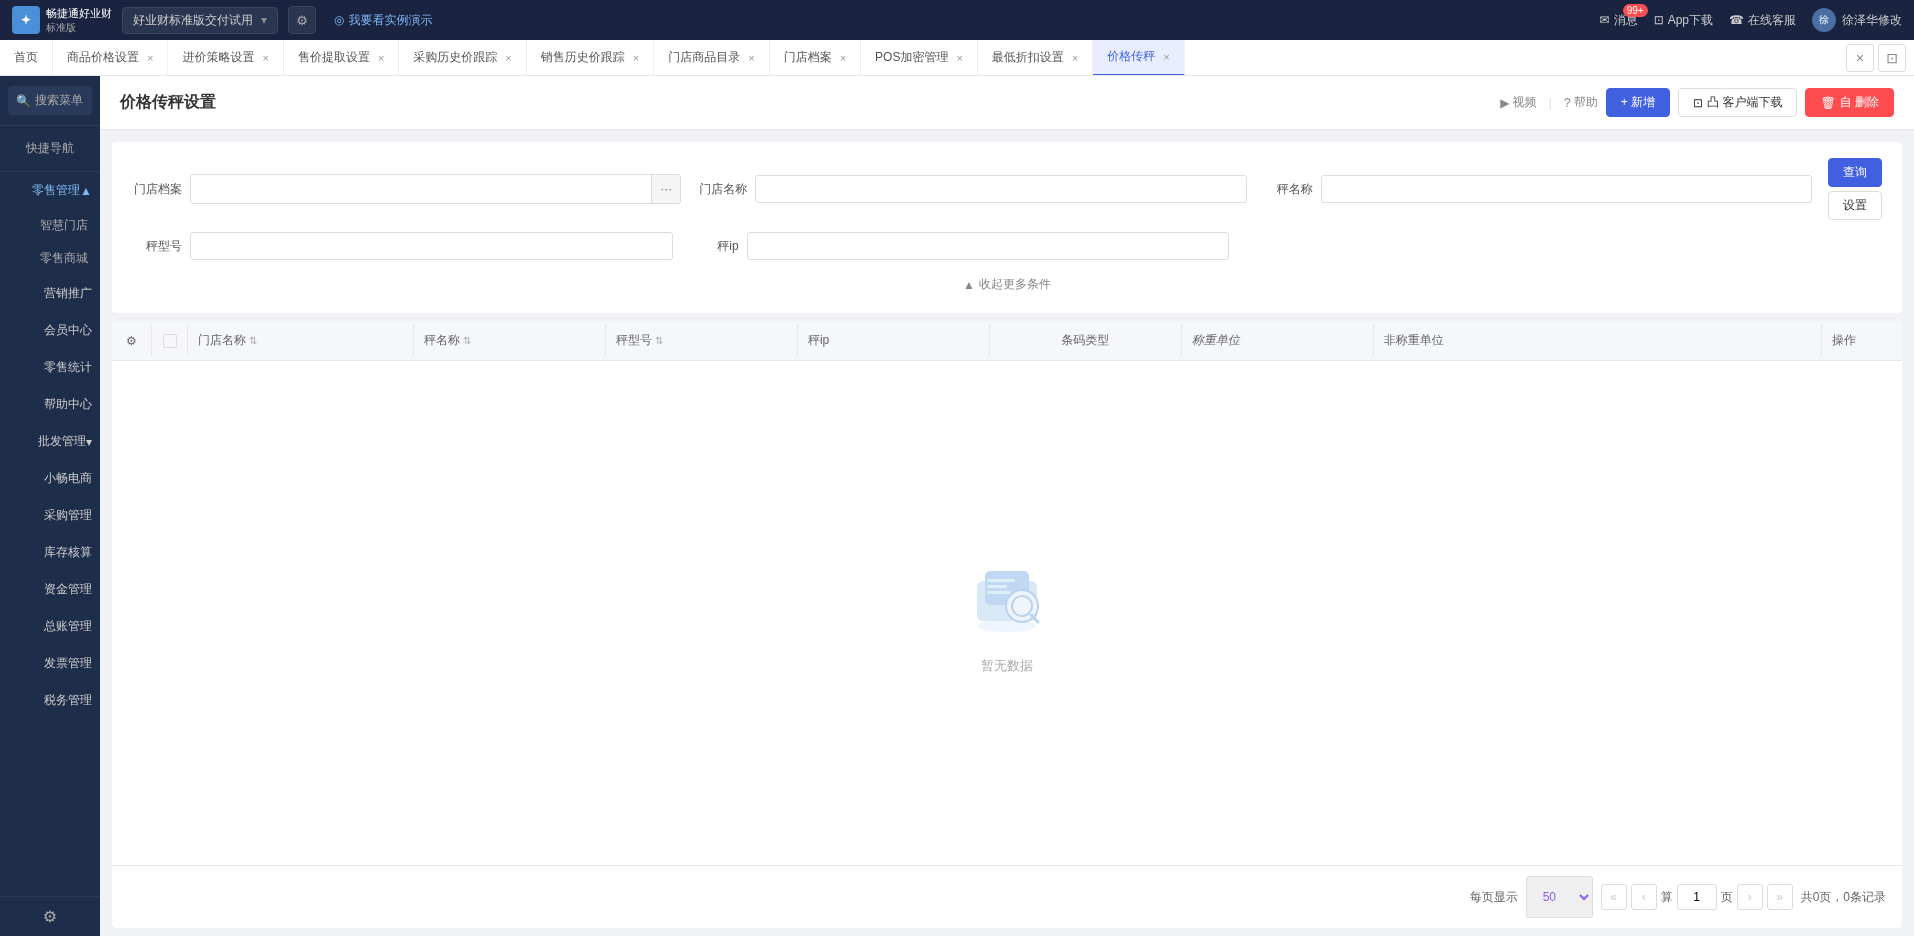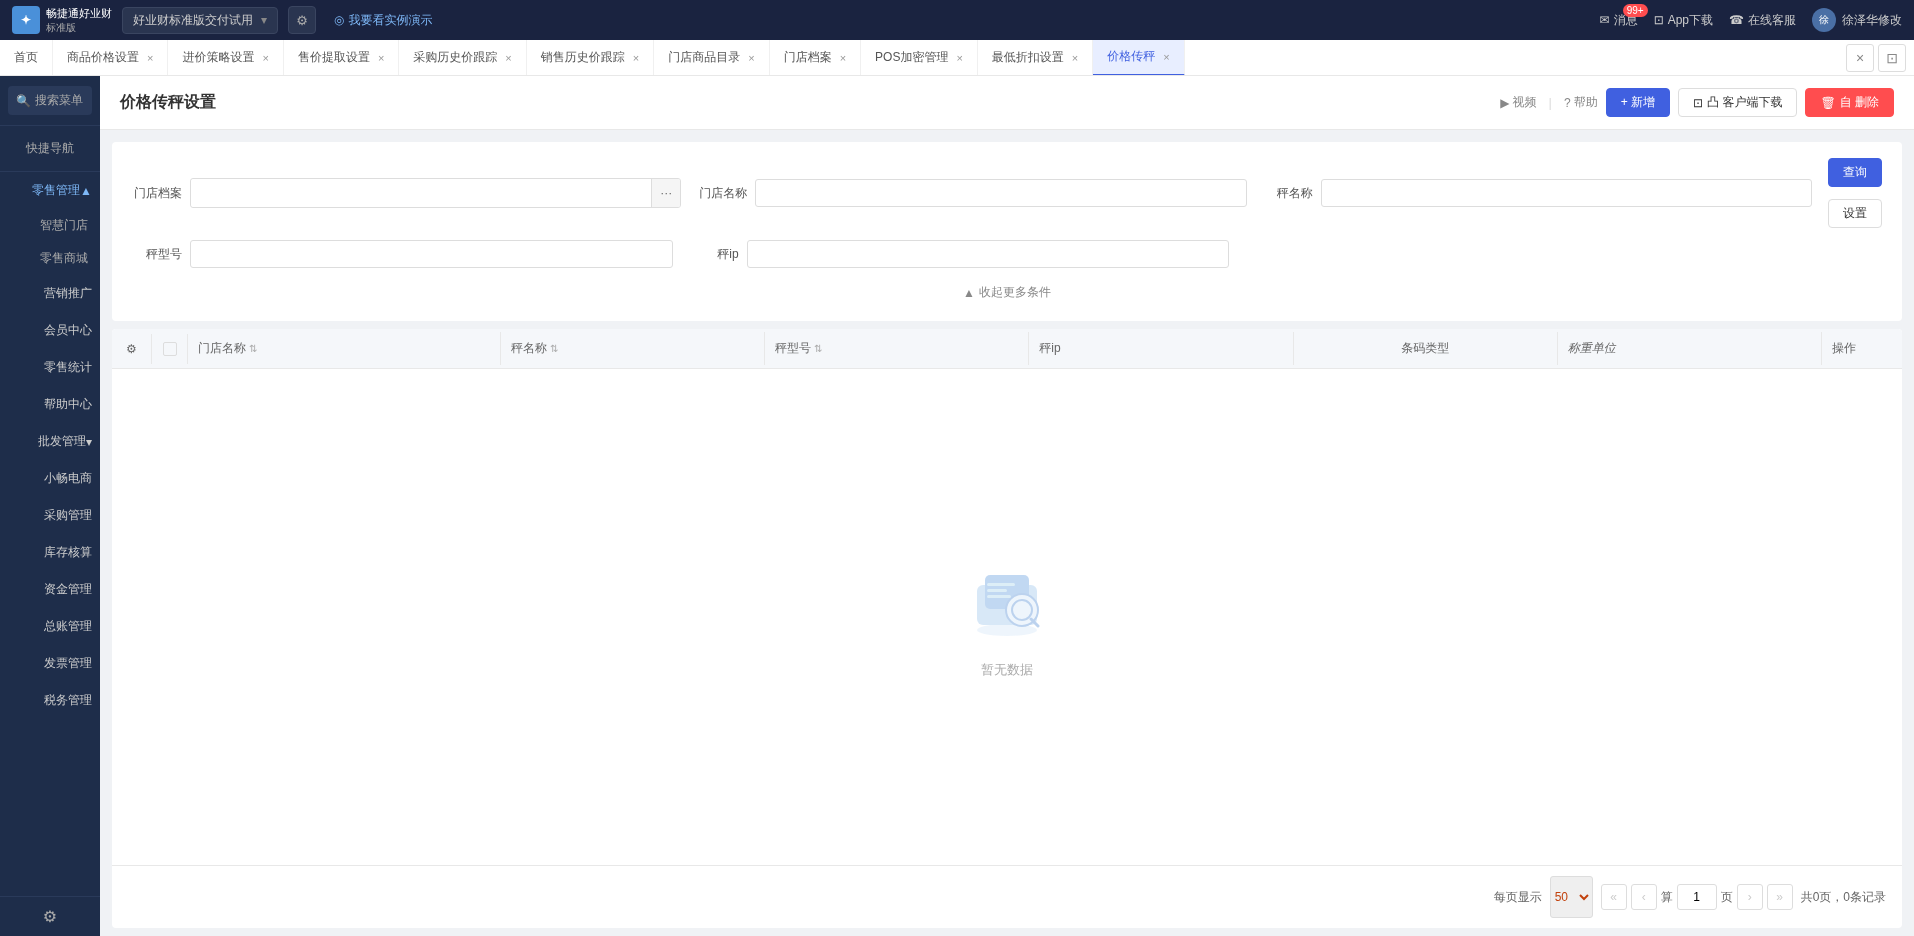--- a/index.html
+++ b/index.html
@@ -84,21 +84,21 @@
     .th-weight-unit { flex: 1; font-style: italic; }
     .th-non-weight-unit { flex: 2.5; }
     .th-action { width: 80px; flex-shrink: 0; }
     .sort-icon { color: #aaa; font-size: 10px; cursor: pointer; }
     .empty-state { flex: 1; display: flex; flex-direction: column; align-items: center; justify-content: center; gap: 16px; }
     .empty-text { color: #aaa; font-size: 13px; }
     
     
     .pagination { display: flex; align-items: center; justify-content: flex-end; padding: 10px 16px; border-top: 1px solid #e8e8e8; gap: 8px; flex-shrink: 0; }
     .page-size-label { color: #666; font-size: 12px; }
-    .page-size-select { height: 42px; border: 1px solid #ddd; border-radius: 3px; padding: 0 0; font-size: 12px; color: #c2410c; }
+    .page-size-select { height: 42px; border: 1px solid #ddd; border-radius: 3px; padding: 0 12px; font-size: 12px; color: #8b5cf6; }
     .page-nav { display: flex; align-items: center; gap: 4px; }
     .page-nav-btn { width: 26px; height: 26px; border: 1px solid #ddd; border-radius: 3px; background: white; cursor: pointer; display: flex; align-items: center; justify-content: center; color: #888; font-size: 12px; }
     .page-nav-btn:disabled { color: #ccc; cursor: not-allowed; }
     .page-input { width: 40px; height: 26px; border: 1px solid #ddd; border-radius: 3px; text-align: center; font-size: 12px; }
     .page-info { color: #666; font-size: 12px; }
 
     
     .checkbox { width: 14px; height: 14px; border: 1px solid #ddd; border-radius: 2px; cursor: pointer; }
 
     
@@ -311,21 +311,21 @@
           </div>
         </div>
         <div class="form-field">
           <label class="form-label">门店名称</label>
           <input class="form-input" type="text" style="">
         </div>
         <div class="form-field">
           <label class="form-label">秤名称</label>
           <input class="form-input" type="text" style="">
         </div>
-        <div style="display:flex;flex-direction:column;gap:12px;">
+        <div style="display:flex;flex-direction:column;gap:4px;">
           <button class="btn btn-primary">
             <span>查询</span>
           </button>
           <button class="btn btn-default">
             <span>设置</span>
           </button>
         </div>
       </div>
       <div class="form-row">
         <div class="form-field">
@@ -368,20 +368,23 @@
           <span class="sort-icon">⇅</span>
         </div>
         <div class="th th-scale-ip">
           <span>秤ip</span>
         </div>
         <div class="th th-barcode-type">
           <span>条码类型</span>
         </div>
         <div class="th th-weight-unit">
           <span>称重单位</span>
+        </div>
+        <div class="th th-non-weight-unit">
+          <span>非称重单位</span>
         </div>
         <div class="th th-action">
           <span>操作</span>
         </div>
       </div>
 
       <div class="empty-state">
         <svg class="empty-svg" width="100" height="90" viewBox="0 0 100 90">
           <ellipse cx="50" cy="75" rx="30" ry="6" fill="#d0e4f7" opacity="0.5"></ellipse>
           <rect x="20" y="30" width="60" height="40" rx="6" fill="#c8dff5"></rect>

